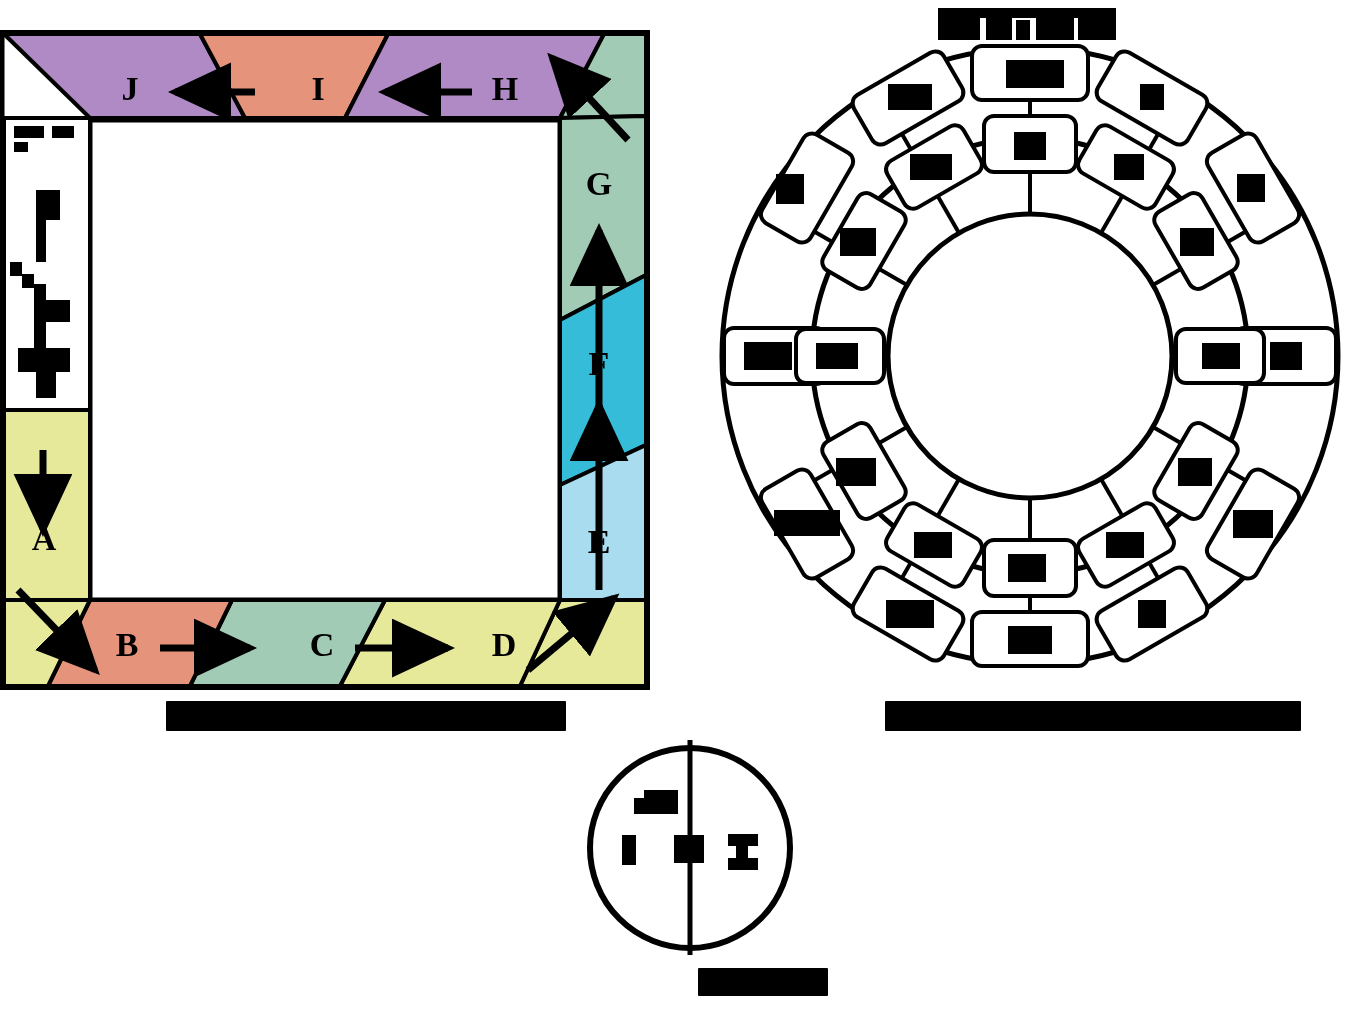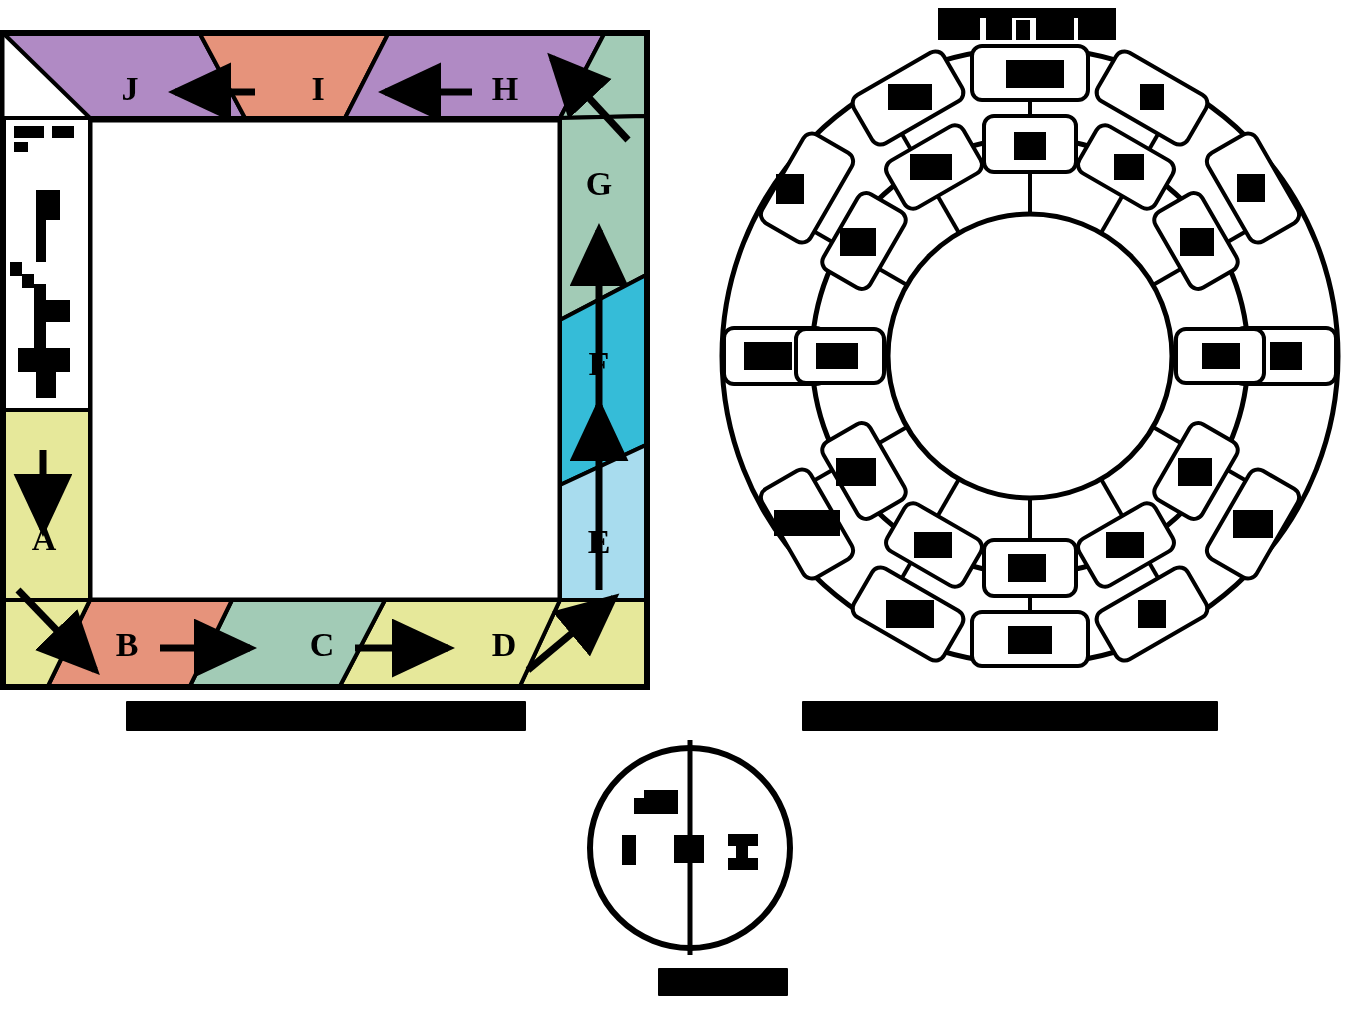--- a/index.html
+++ b/index.html
@@ -16,33 +16,34 @@
     font-family:"Liberation Serif", serif;
     font-weight:bold;font-size:34px;fill:#000;
     text-anchor:middle;dominant-baseline:middle;
   }
 
   
   #caption-a{
     position:absolute;left:126px;top:701px;width:400px;height:30px;
   }
   #caption-b{
-    position:absolute;left:802px;top:701px;width:416px;height:30px;
+    position:absolute;left:845px;top:701px;width:416px;height:30px;
   }
   #caption-c{
     position:absolute;left:658px;top:968px;width:130px;height:28px;
   }
   .cap-text{
     display:block;width:100%;height:100%;
     font-family:"Liberation Sans", sans-serif;
     font-weight:bold;font-size:27px;color:#000;
     white-space:nowrap;
     
     background:#000;color:transparent;
     border-radius:1px;
+    margin-left:40px;
   }
 
   
   #circle-figure{position:absolute;left:710px;top:8px;width:640px;height:690px;}
   #circle-figure svg{display:block;}
   .sector-line{stroke:#000;stroke-width:4;fill:none;}
   .ring-circle{stroke:#000;stroke-width:5;fill:#ffffff;}
   .inner-hole{fill:#ffffff;stroke:#000;stroke-width:5;}
   .lbl-box{fill:#ffffff;stroke:#000;stroke-width:4;}
   .lbl-blk{fill:#000;}

